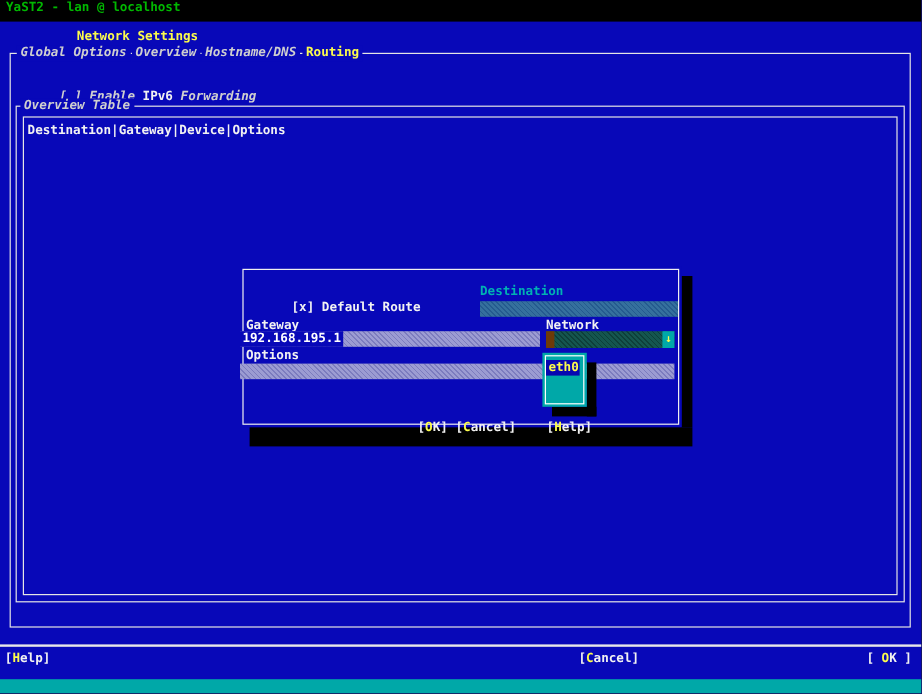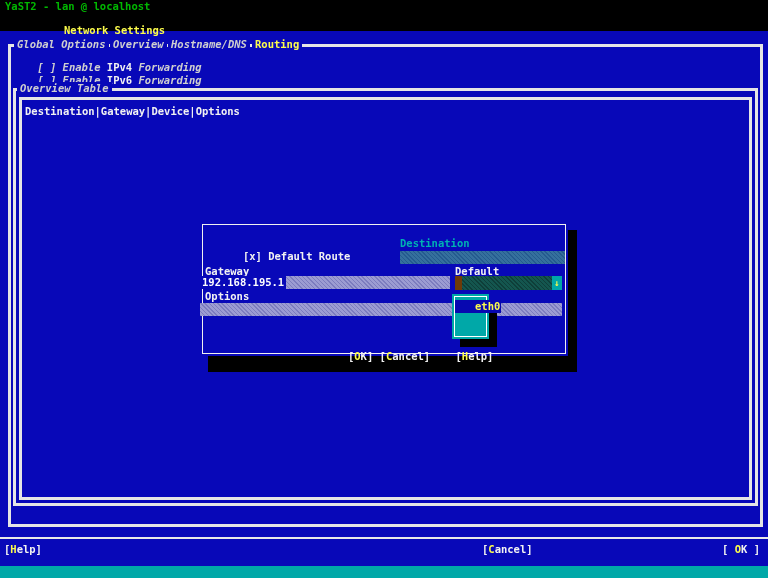--- a/index.html
+++ b/index.html
@@ -10,67 +10,64 @@
     font-size:10.5px;font-weight:bold;line-height:13px;color:#d8d8d8;
   }
   .abs{position:absolute;}
   .txt{white-space:pre;}
   .white{color:#f2f2f2;}
   .dim{color:#cfcfcf;font-style:italic;}
   .yellow{color:#fcfc4c;padding-left:40px;}
   .cyanlbl{color:#00b2b2;}
   .green{color:#00b800;}
   .hot{color:#fcfc4c;}
-  .frame{border:3px solid #e5e5e5;background:transparent;}
+  .frame{border:1px solid #e5e5e5;background:transparent;}
   .masklabel{background:#0808b8;padding:0 3px;}
   .field{
     background:#9c9cd2;
     background-image:repeating-linear-gradient(45deg,rgba(10,10,120,.22) 0 1px,transparent 1px 3px);
   }
   .field-focus{
     background:#35709d;
     background-image:repeating-linear-gradient(45deg,rgba(0,40,110,.30) 0 1px,transparent 1px 3px);
   }
   .combo{
     background:#14564f;
     background-image:repeating-linear-gradient(45deg,rgba(0,0,0,.28) 0 1px,transparent 1px 3px);
   }
   .shadow{background:#000;}
   .titlebar{background:#000;}
   .tealstrip{background:#00a8a8;}
   .btn{cursor:default;}
   .popup{background:#00a8a8;}
   .popup-border{position:absolute;left:2px;top:2px;right:2px;bottom:2px;border:1px solid #fff;}
-  .dd-item{background:#0707b0;color:#fcfc4c;padding-left:20px;}
+  .dd-item{background:#0707b0;color:#fcfc4c;padding-left:2px;}
   .valuechip{background:#0808b8;color:#ffffff;padding:0 2px;display:inline-block;height:13px;}
 </style>
 </head>
 <body>
 
 <div id="screen">
 
-  <div class="abs titlebar" style="left:0;top:0;width:768px;height:31px;text-decoration:underline;">
+  <div class="abs titlebar" style="left:0;top:0;width:768px;height:18px;text-decoration:underline;">
     <span class="abs txt green" style="left:5px;top:0;">YaST2 - lan @ localhost</span>
   </div>
 
   <div class="abs txt yellow" style="left:24px;top:24px;">Network Settings</div>
 
   <div class="abs frame" style="left:8px;top:44px;width:749px;height:477px;"></div>
 
   <div class="abs" style="left:14px;top:38px;height:13px;">
     <span class="abs txt masklabel dim" style="left:0;top:0;">Global Options</span>
     <span class="abs txt masklabel dim" style="left:96px;top:0;">Overview</span>
     <span class="abs txt masklabel dim" style="left:154px;top:0;">Hostname/DNS</span>
     <span class="abs txt masklabel yellow" style="left:238px;top:0;">Routing</span>
   </div>
 
-  <div class="abs txt" style="left:12px;top:48px;">
-    <span class="dim">[ ]</span><span class="dim"> Enable </span><span class="white">IPv4</span><span class="dim"> Forwarding</span>
-  </div>
-  <div class="abs txt" style="left:12px;top:61px;">
+  <div class="abs txt" style="left:24px;top:61px;">
     <span class="dim">[ ]</span><span class="dim"> Enable </span><span class="white">IPv6</span><span class="dim"> Forwarding</span>
   </div>
 
   <div class="abs frame" style="left:13px;top:88px;width:739px;height:412px;"></div>
   <div class="abs txt masklabel dim" style="left:17px;top:82px;">Overview Table</div>
 
   <div class="abs frame" style="left:19px;top:97px;width:727px;height:397px;">
     <span class="abs txt white" style="left:3px;top:5px;">Destination|Gateway|Device|Options</span>
   </div>
 
@@ -84,21 +81,21 @@
       <span>[x]</span><span> Default Route</span>
     </div>
     <div class="abs txt cyanlbl" style="left:200px;top:15px;">Destination</div>
     <div class="abs field-focus" style="left:200px;top:29px;width:165px;height:13px;"></div>
 
     <div class="abs txt white" style="left:5px;top:43px;text-align:center;">Gateway</div>
     <div class="abs field" style="left:0px;top:54px;width:250px;height:13px;">
       <span class="valuechip txt">192.168.195.1</span>
     </div>
 
-    <div class="abs txt white" style="left:255px;top:43px;">Default</div>
+    <div class="abs txt white" style="left:255px;top:43px;">Network</div>
     <div class="abs combo" style="left:255px;top:54px;width:107px;height:14px;">
       <span class="abs" style="left:0;top:0;width:7px;height:14px;background:#6e3a08;"></span>
       <span class="abs" style="right:0;top:0;width:10px;height:14px;background:#00a8a8;color:#fcfc4c;text-align:center;font-size:9px;line-height:14px;">↓</span>
     </div>
 
     <div class="abs txt white" style="left:5px;top:68px;">Options</div>
     <div class="abs field" style="left:0px;top:81px;width:362px;height:13px;"></div>
 
     <div class="abs txt" style="left:110px;top:115px;">
       <span class="btn white"><span>[</span><span class="hot">O</span><span>K]</span></span><span> </span><span class="btn white"><span>[</span><span class="hot">C</span><span>ancel]</span></span><span>    </span><span class="btn white"><span>[</span><span class="hot">H</span><span>elp]</span></span>

